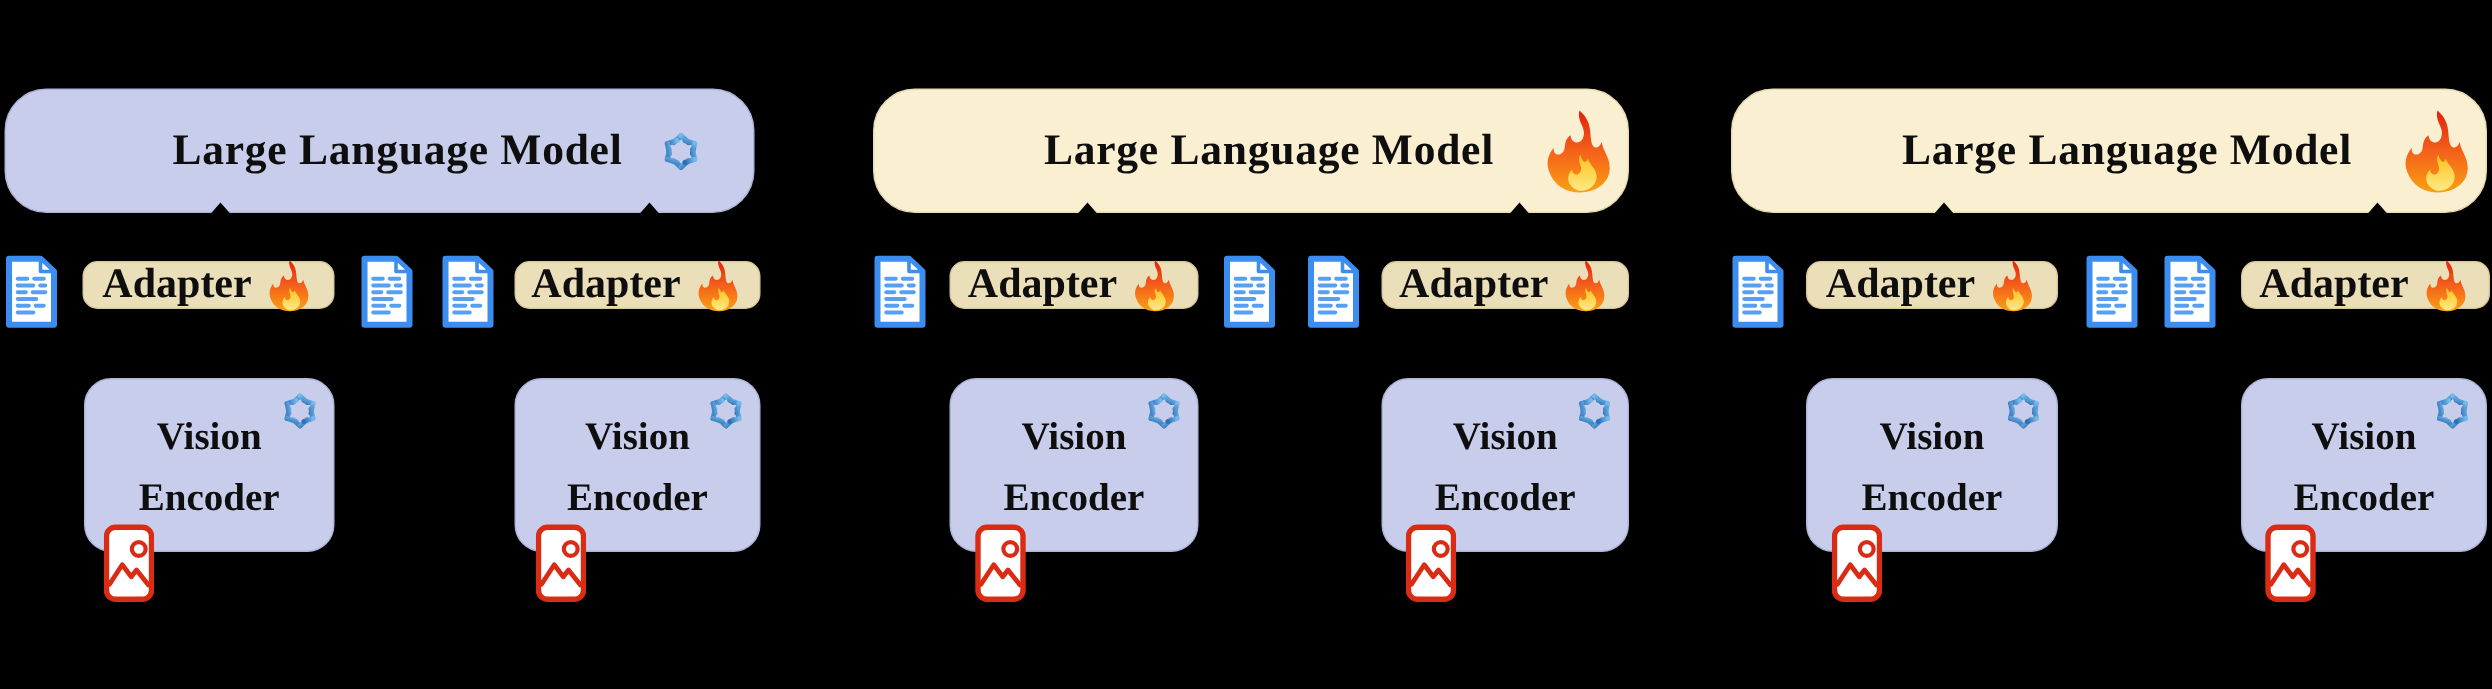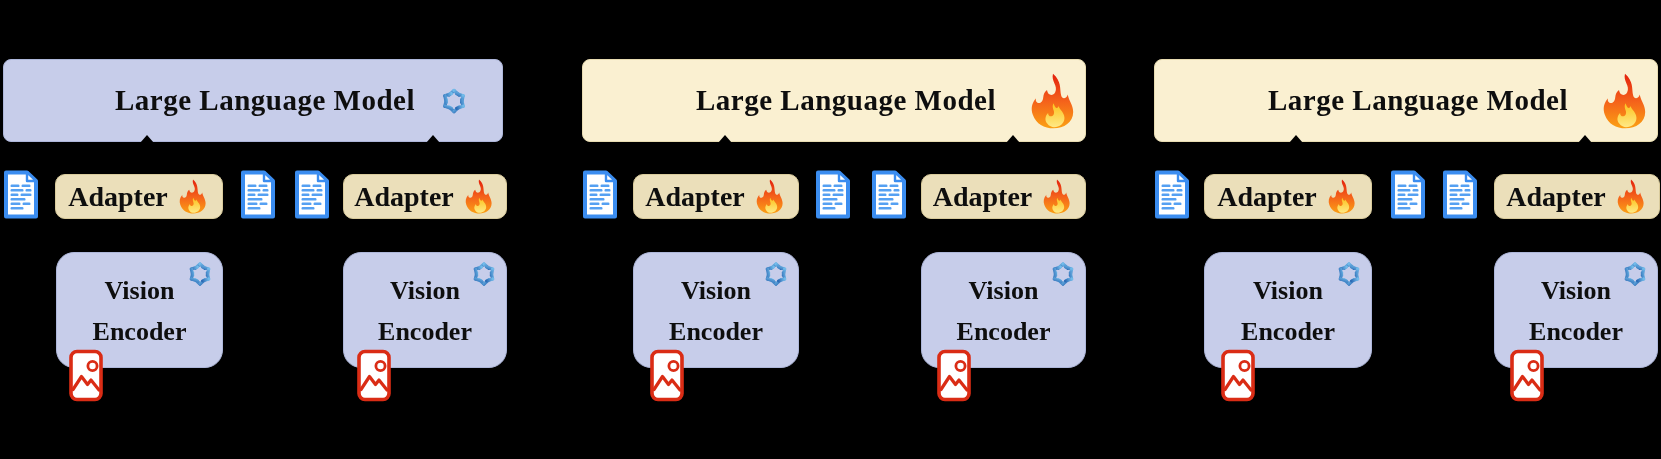--- a/index.html
+++ b/index.html
@@ -1,28 +1,28 @@
 <!DOCTYPE html>
 <html><head>
 <meta charset="utf-8">
 <style>
   html,body{margin:0;padding:0;background:#000;}
   #stage{position:relative;width:1661px;height:459px;background:#000;overflow:hidden;
          font-family:"Liberation Serif","DejaVu Serif",serif;color:#0e0e0e;}
   .panel{position:absolute;inset:0;}
   .box{position:absolute;box-sizing:border-box;display:flex;align-items:center;justify-content:center;}
-  .llm{top:59px;height:83px;border-radius:8px;padding-left:24px;}
+  .llm{top:59px;height:83px;border-radius:28px;padding-left:24px;}
   .llm.frozen{background:#c7cdea;border:1px solid #aeb7da;}
   .llm.trainable{background:#faf0d1;border:1px solid #e8dcb2;}
   .llm-label{font-weight:bold;font-size:29px;letter-spacing:.5px;}
   .sf-llm{position:absolute;right:28px;top:21px;width:40px;height:40px;}
   .fire-llm{position:absolute;right:8px;top:11px;width:48px;height:60px;}
   .notch{position:absolute;bottom:-2px;width:0;height:0;border-left:7px solid transparent;
          border-right:7px solid transparent;border-bottom:8px solid #000;}
-  .adapter{top:174px;height:45px;border-radius:10px;background:#ebdfba;border:1px solid #d9cb9c;
+  .adapter{top:174px;height:32px;border-radius:10px;background:#ebdfba;border:1px solid #d9cb9c;
            display:flex;align-items:center;justify-content:center;gap:10px;}
   .adapter-label{font-weight:bold;font-size:28px;}
   .fire-adapter{width:30px;height:37px;flex:0 0 auto;margin-right:2px;}
   .ve{top:252px;height:116px;border-radius:18px;background:#c7cdea;border:1px solid #aeb7da;}
   .ve-text{display:flex;flex-direction:column;align-items:center;line-height:41px;
            font-weight:bold;font-size:26px;padding-top:2px;}
   .sf-ve{position:absolute;top:2px;right:3px;width:38px;height:38px;}
   .doc{position:absolute;top:170px;width:36px;height:49px;}
   .imgicon{position:absolute;top:349px;width:34px;height:53px;}
 </style>

